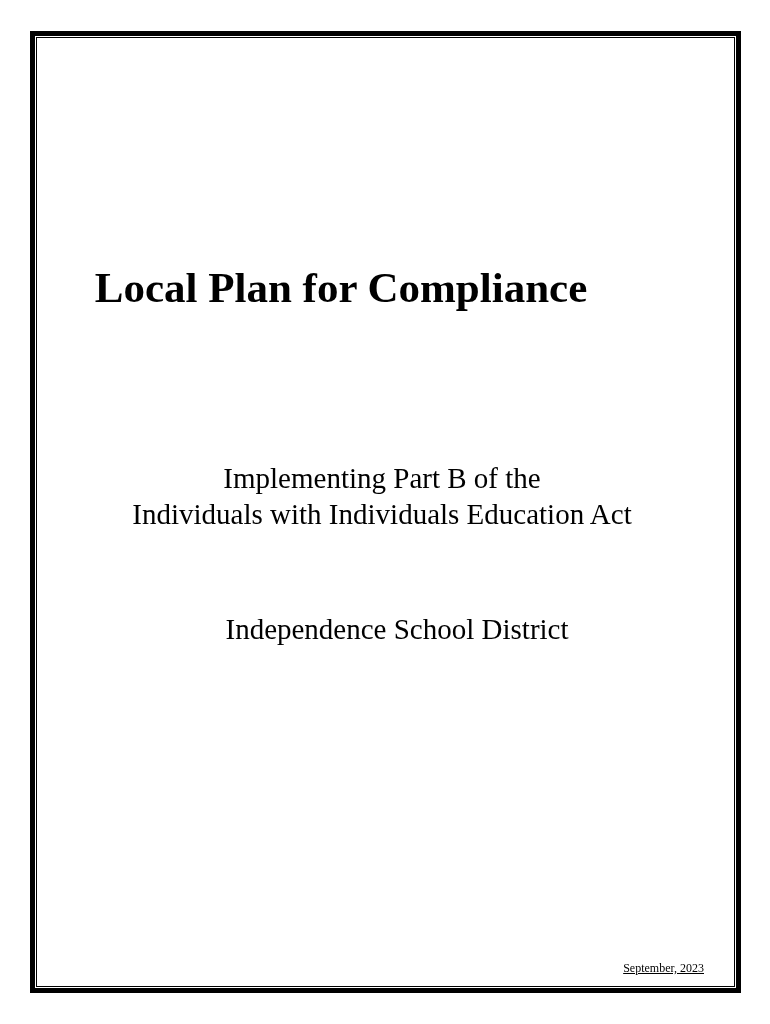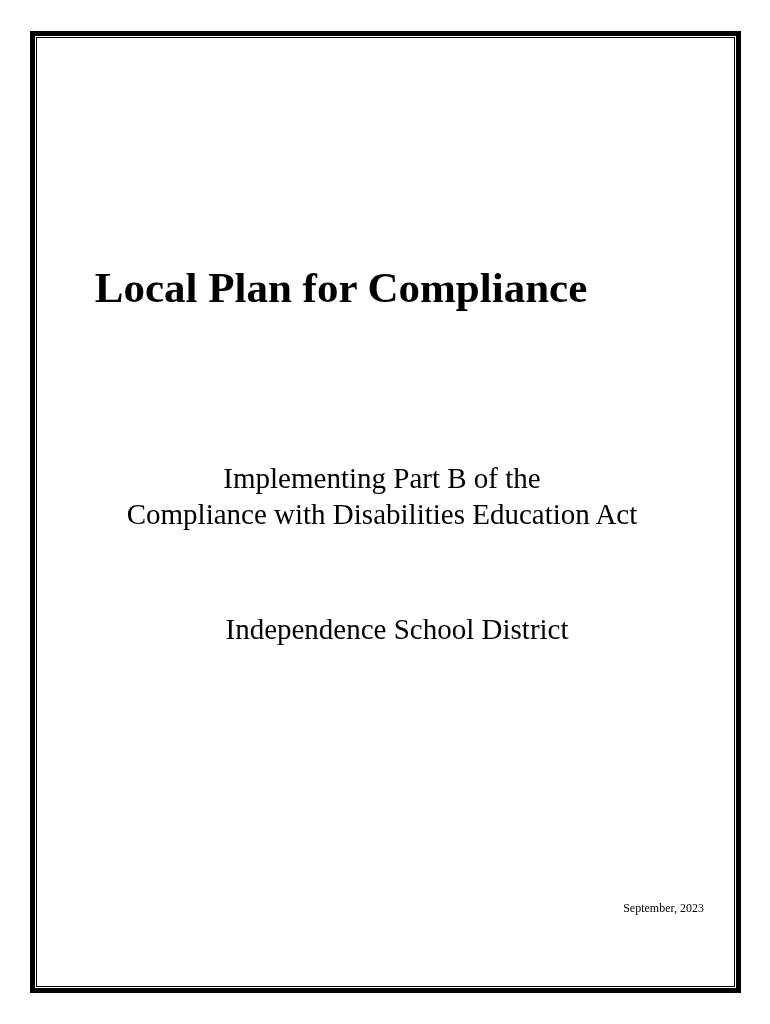--- a/index.html
+++ b/index.html
@@ -60,36 +60,37 @@
       width: 770px;
       top: 611px;
       text-align: center;
       font-size: 29px;
       line-height: 36px;
       margin: 0;
     }
     .date {
       position: absolute;
       right: 66px;
-      top: 900px;
+      top: 960px;
       font-size: 12px;
       line-height: 16px;
+      text-decoration: underline;
     }
   </style>
 </head>
 <body>
 
 <div class="frame-outer">
   <div class="frame-inner"></div>
 </div>
 
 <h1 class="title">
   <span>Local Plan for Compliance</span>
 </h1>
 
 <div class="subtitle">
   <span>Implementing Part B of the</span>
-  <span>Compliance with Disabilities Education Act</span>
+  <span>Individuals with Individuals Education Act</span>
 </div>
 
 <div class="district">Independence School District</div>
 
 <div class="date">September, 2023</div>
 
 </body></html>

